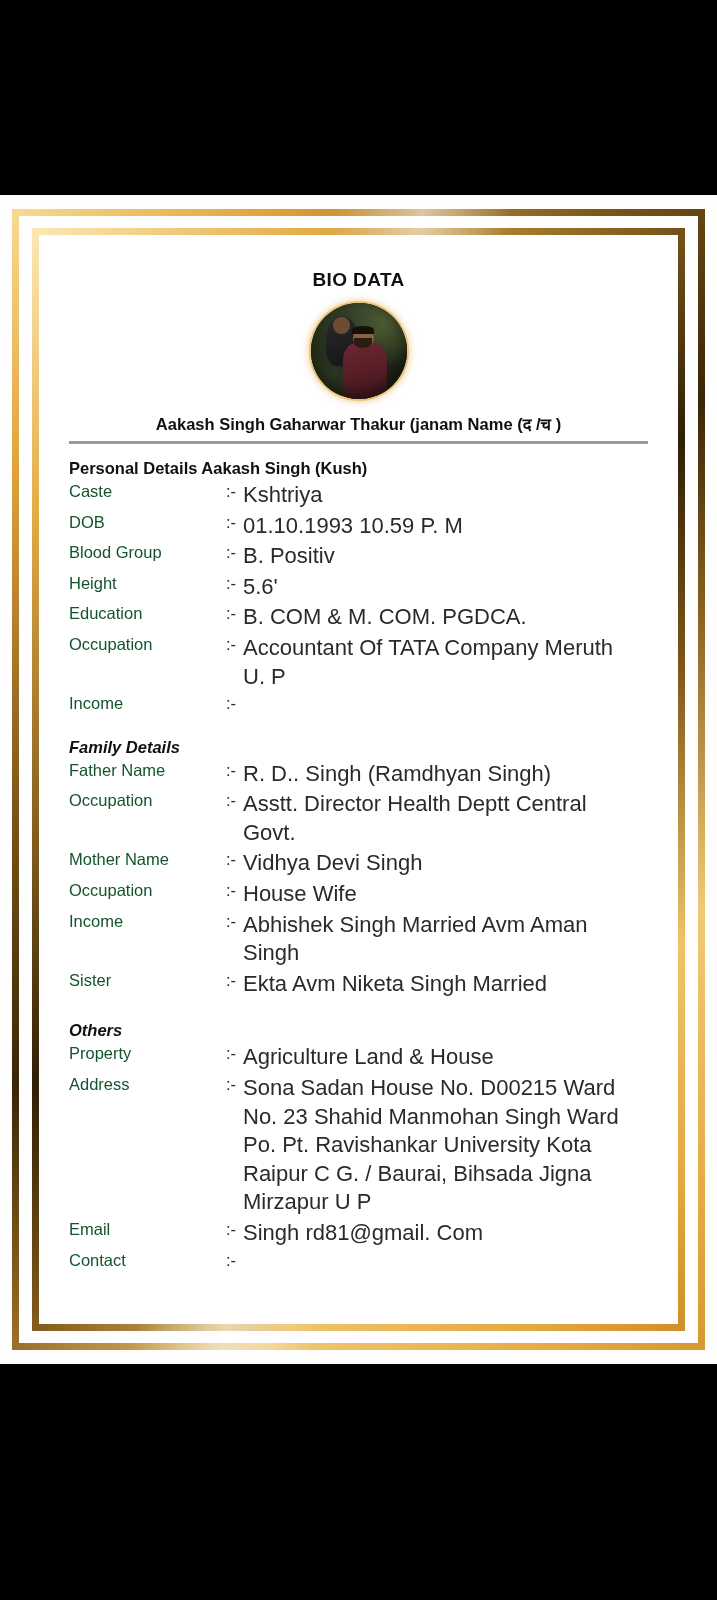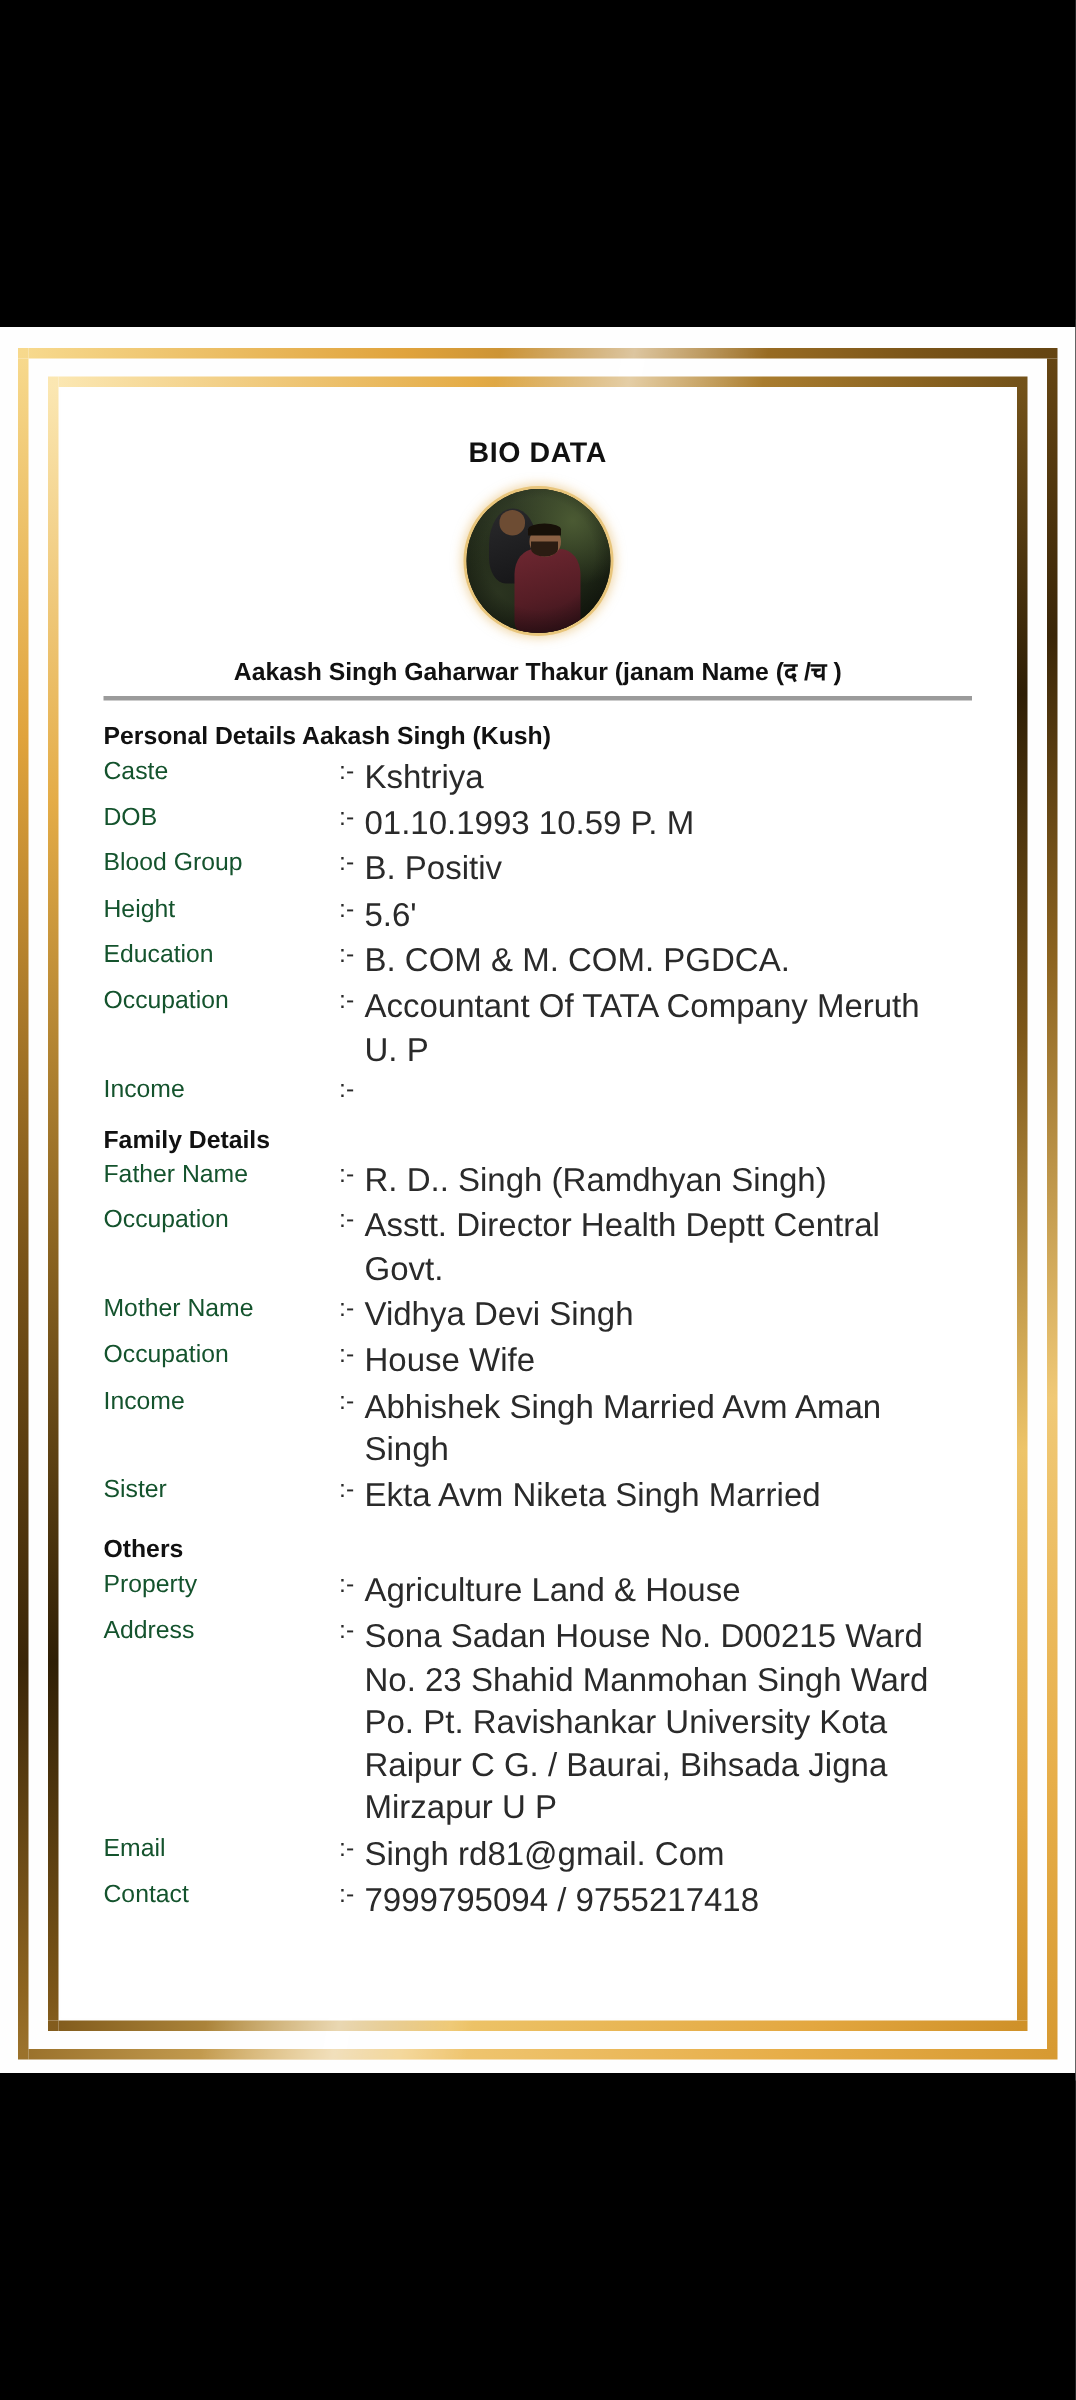--- a/index.html
+++ b/index.html
@@ -12,21 +12,21 @@
   }
 
   
   #screen { position:relative; width:717px; height:1600px; background:#000; }
 
   .letterbox-top    { position:absolute; left:0; top:0;    width:717px; height:213px; background:#000; }
   .letterbox-bottom { position:absolute; left:0; top:1382px; width:717px; height:218px; background:#000; }
 
   
   #page {
-    position:absolute; left:0; top:218px;
+    position:absolute; left:0; top:195px;
     width:717px; height:1169px;
     background:#fefefe;
   }
 
   
   .gold-frame {
     position:absolute;
     border-style:solid;
     border-width:7px;
     border-image-slice:1;
@@ -148,21 +148,21 @@
   }
 
   
   .section-head {
     font-size:16.5px;
     font-weight:bold;
     color:#111;
     margin-top:15px;
     margin-bottom:1px;
   }
-  .section-head.tight { margin-top:13px; }
+  .section-head.tight { margin-top:23px;font-style:italic; }
 
   .rows { display:block; }
 
   .row { display:flex; align-items:flex-start; line-height:1.30; }
   .row .label {
     flex:0 0 157px;
     font-size:16.5px;
     color:#14532d;
     padding-top:2px;
   }
@@ -307,21 +307,20 @@
  Mirzapur U P</div>
             </div>
             <div class="row">
               <div class="label">Email</div>
               <div class="sep">:-</div>
               <div class="value wrap">Singh rd81@gmail. Com</div>
             </div>
             <div class="row">
               <div class="label">Contact</div>
               <div class="sep">:-</div>
-              <div class="value wrap">7999795094 / 9755217418</div>
             </div>
           </div>
         </div>
 
     </div>
   </div>
 
   <div class="letterbox-bottom"></div>
 </div>
 

